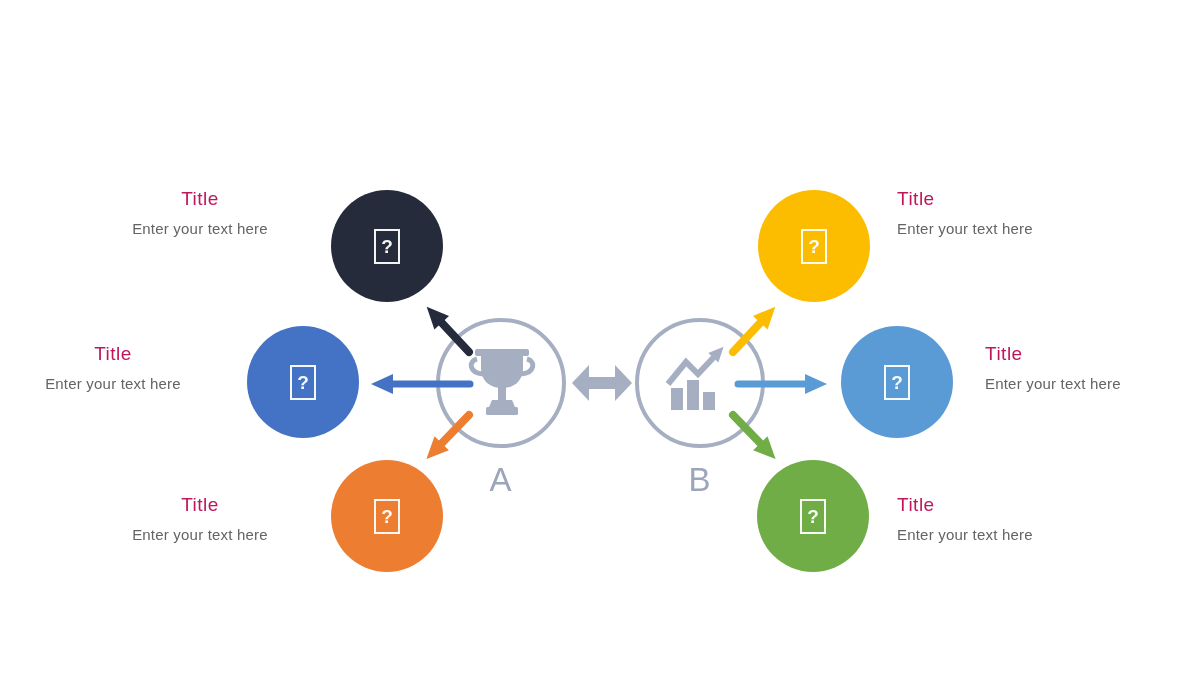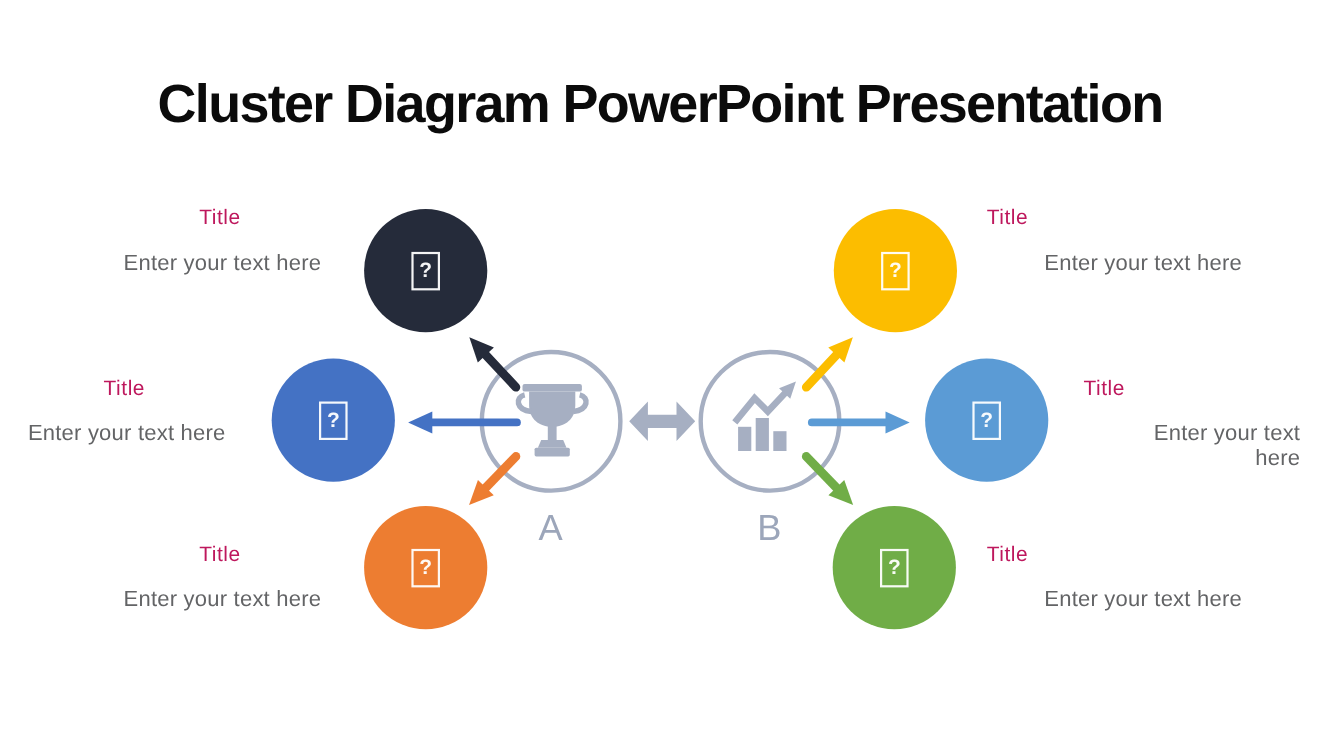--- a/index.html
+++ b/index.html
@@ -37,36 +37,35 @@
   .tb { position:absolute; }
   .tb-center { text-align:center; }
   .tb-left  { text-align:left; }
   .tb-tl { left:90px;  top:188px; width:220px; }
   .tb-ml { left:3px;   top:343px; width:220px; }
   .tb-bl { left:90px;  top:494px; width:220px; }
   .tb-tr { left:897px; top:188px; width:250px; }
   .tb-mr { left:985px; top:343px; width:215px; }
   .tb-br { left:897px; top:494px; width:250px; }
   .item-title { font-size:19px; color:#be185d; letter-spacing:0.5px; margin:0 0 10px 0; }
-  .item-sub   { font-size:20px; color:#636466; letter-spacing:0.2px; margin:18px;text-align:right; }
+  .item-sub   { font-size:15px; color:#636466; letter-spacing:0.2px; margin:0; }
 
   
   .hub-label {
     position:absolute; width:60px; top:461px; text-align:center;
     font-size:33px; color:#9ca6ba; letter-spacing:1px;
   }
   .hub-label-a { left:471px; }
   .hub-label-b { left:670px; }
 </style>
 </head>
 <body>
 
 <div class="slide">
 
-  <h1 class="slide-title">Cluster Diagram PowerPoint Presentation</h1>
 
   <svg class="diagram-svg" viewBox="0 0 1200 675" xmlns="http://www.w3.org/2000/svg">
     <defs>
       <marker id="ah-0" markerUnits="userSpaceOnUse" markerWidth="26" markerHeight="26" refX="3" refY="13" orient="auto">
         <path d="M2 3 L24 13 L2 23 Z" fill="#252b3a"></path>
       </marker>
       <marker id="ah-1" markerUnits="userSpaceOnUse" markerWidth="26" markerHeight="26" refX="3" refY="13" orient="auto">
         <path d="M2 3 L24 13 L2 23 Z" fill="#4472c4"></path>
       </marker>
       <marker id="ah-2" markerUnits="userSpaceOnUse" markerWidth="26" markerHeight="26" refX="3" refY="13" orient="auto">

